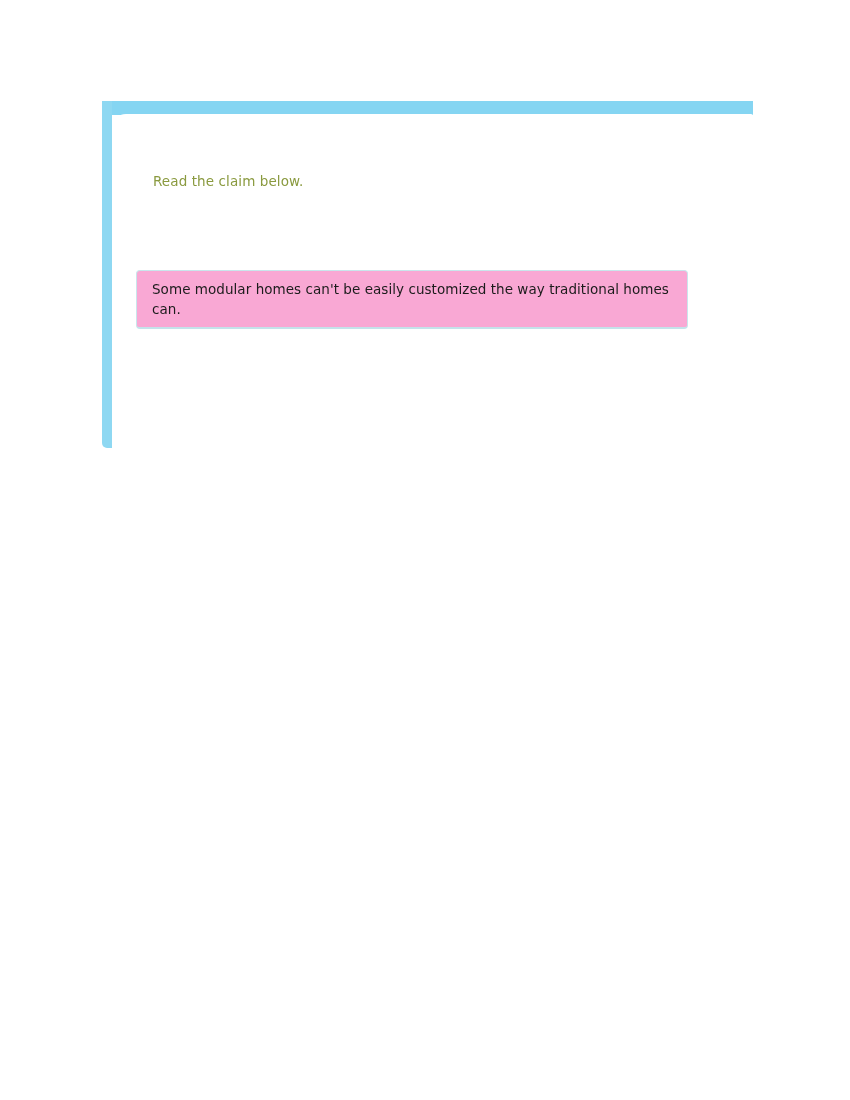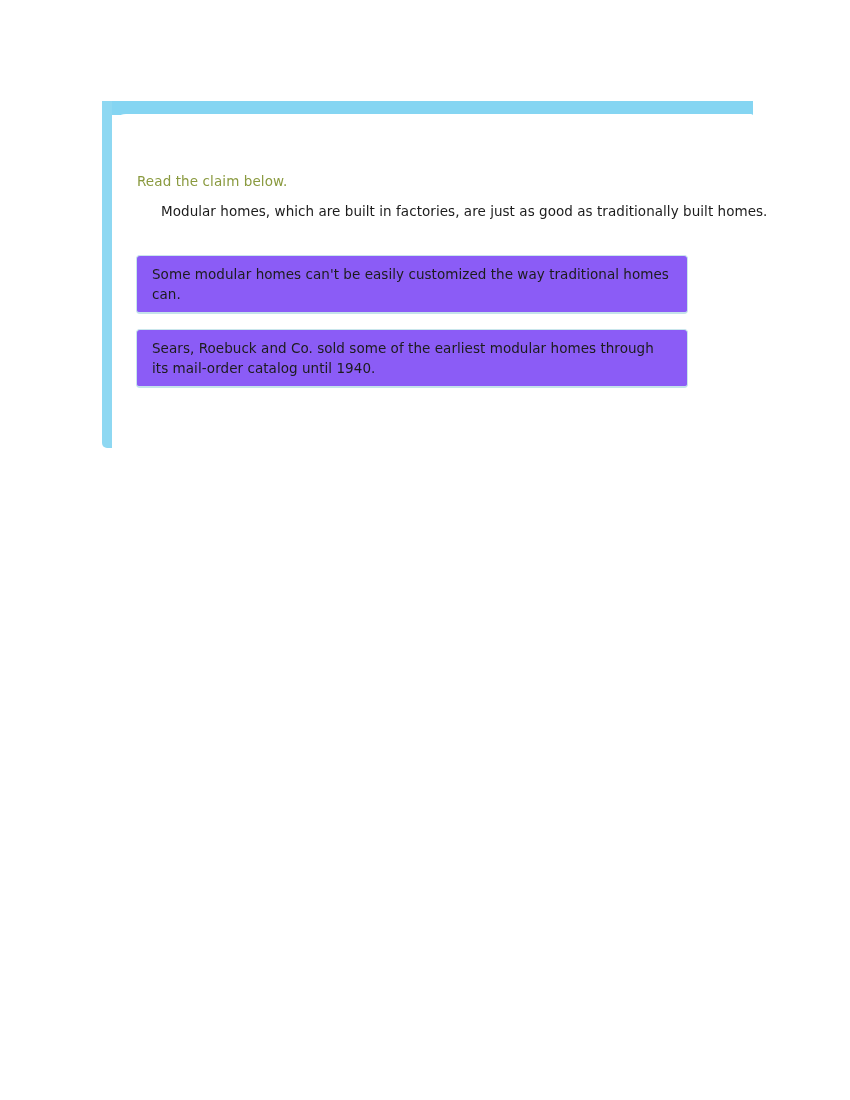--- a/index.html
+++ b/index.html
@@ -60,21 +60,21 @@
     position: absolute;
     left: 0;
     top: 0;
     width: 641px;
     height: 334px;
   }
 
   
   .prompt-line {
     position: absolute;
-    left: 25px;
+    left: 41px;
     color: #8a9a3f;
     font-size: 13.5px;
     line-height: 18px;
     letter-spacing: 0.1px;
     white-space: nowrap;
   }
   #prompt-read {
     top: 58px;
   }
   #prompt-select {
@@ -99,26 +99,27 @@
     position: absolute;
     left: 24px;
     top: 141px;
     width: 552px;
   }
   .choice-box {
     box-sizing: border-box;
     width: 552px;
     min-height: 46px;
     margin-bottom: 15px;
-    background: #8b5cf6;
+    background: #f9a8d4;
     border: 1px solid #c9e6ec;
     border-bottom: 2px solid #c4e3ea;
     border-radius: 4px;
     padding: 9px 13px 8px 15px;
     cursor: pointer;
+    margin-top: 15px;
   }
   .choice-box:last-child {
     margin-bottom: 0;
   }
   .choice-text {
     display: block;
     color: #1c1c1c;
     font-size: 13.5px;
     line-height: 19.5px;
     letter-spacing: 0.05px;
@@ -130,31 +131,27 @@
 <div id="exercise-frame">
 
   <div class="accent-top-bar"></div>
   <div class="accent-left-strip"></div>
 
   <div id="exercise-card">
     <div class="card-inner">
 
       <div class="prompt-line" id="prompt-read">Read the claim below.</div>
 
-      <div id="claim-text">Modular homes, which are built in factories, are just as good as traditionally built homes.</div>
 
 
       <div id="choice-list">
 
         <div class="choice-box">
           <span class="choice-text">Some modular homes can't be easily customized the way traditional homes can.</span>
         </div>
 
 
-        <div class="choice-box">
-          <span class="choice-text">Sears, Roebuck and Co. sold some of the earliest modular homes through its mail-order catalog until 1940.</span>
-        </div>
 
       </div>
 
     </div>
   </div>
 </div>
 
 </body></html>

